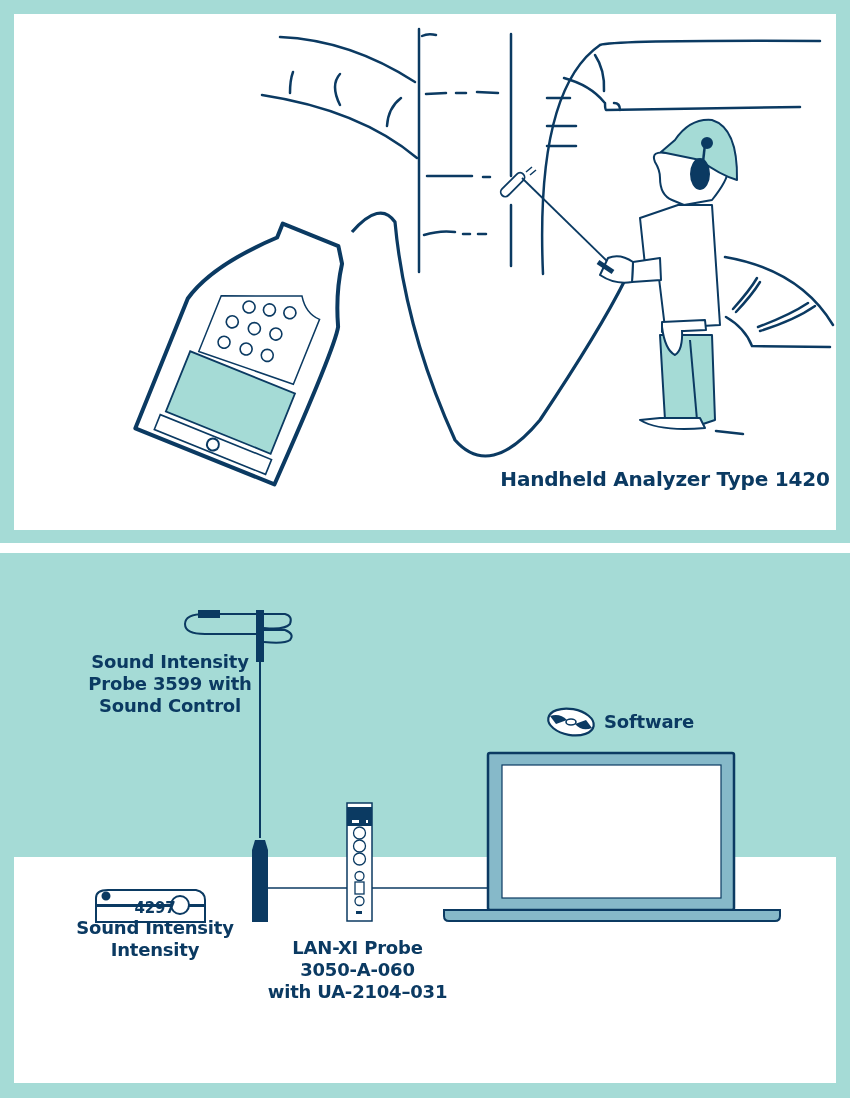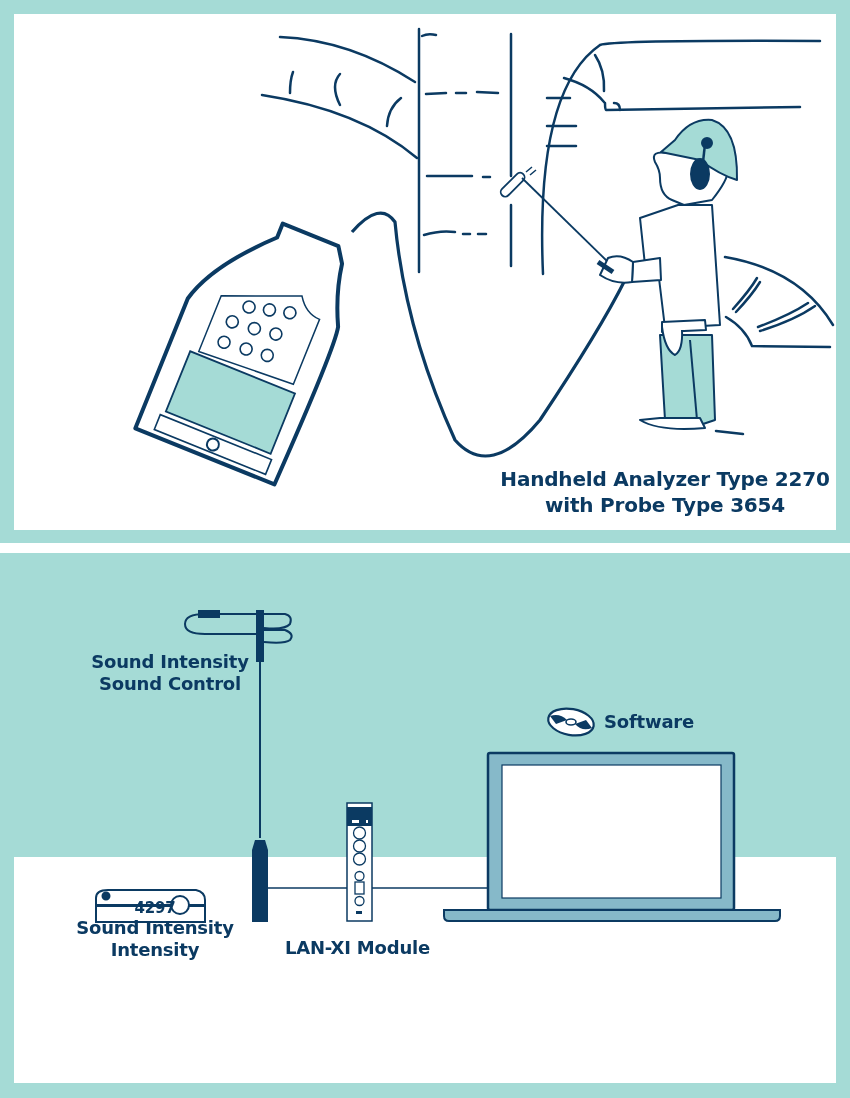--- a/index.html
+++ b/index.html
@@ -152,32 +152,34 @@
 
   <g>
     <ellipse cx="571" cy="722" rx="23" ry="13" fill="#ffffff" stroke="#0b3a62" stroke-width="2.2" transform="rotate(10 571 722)"></ellipse>
     <path d="M550 716 Q560 713 567 720 L556 724 Z" fill="#0b3a62"></path>
     <path d="M592 728 Q582 732 575 724 L586 720 Z" fill="#0b3a62"></path>
     <ellipse cx="571" cy="722" rx="5" ry="3" fill="#ffffff" stroke="#0b3a62" stroke-width="1.6"></ellipse>
   </g>
 </svg>
 
 <div class="label lbl-top">
-  <div>Handheld Analyzer Type 2270</div>
-  <div>with Probe Type 3654</div>
+  <div>Handheld Analyzer Type 1420</div>
 </div>
 
 <div class="label lbl-probe">
   <div>Sound Intensity</div>
+  <div>Probe 3599 with</div>
   <div>Sound Control</div>
 </div>
 
 <div class="label lbl-cal">
   <div style="font-size:15px">4297</div>
   <div>Sound Intensity</div>
   <div>Intensity</div>
 </div>
 
 <div class="label lbl-lanxi">
-  <div>LAN-XI Module</div>
+  <div>LAN-XI Probe</div>
+  <div>3050-A-060</div>
+  <div>with UA-2104–031</div>
 </div>
 
 <div class="label lbl-software">Software</div>
 
 </body></html>

